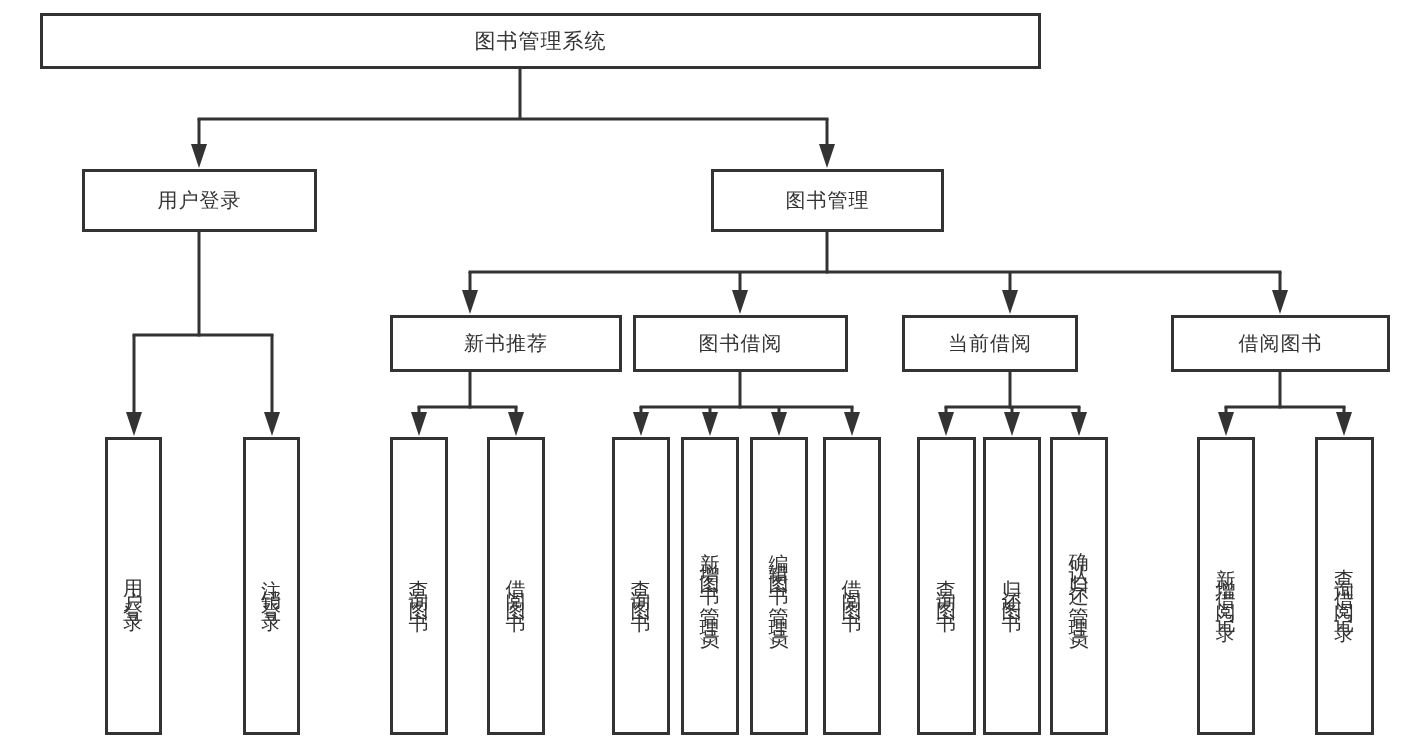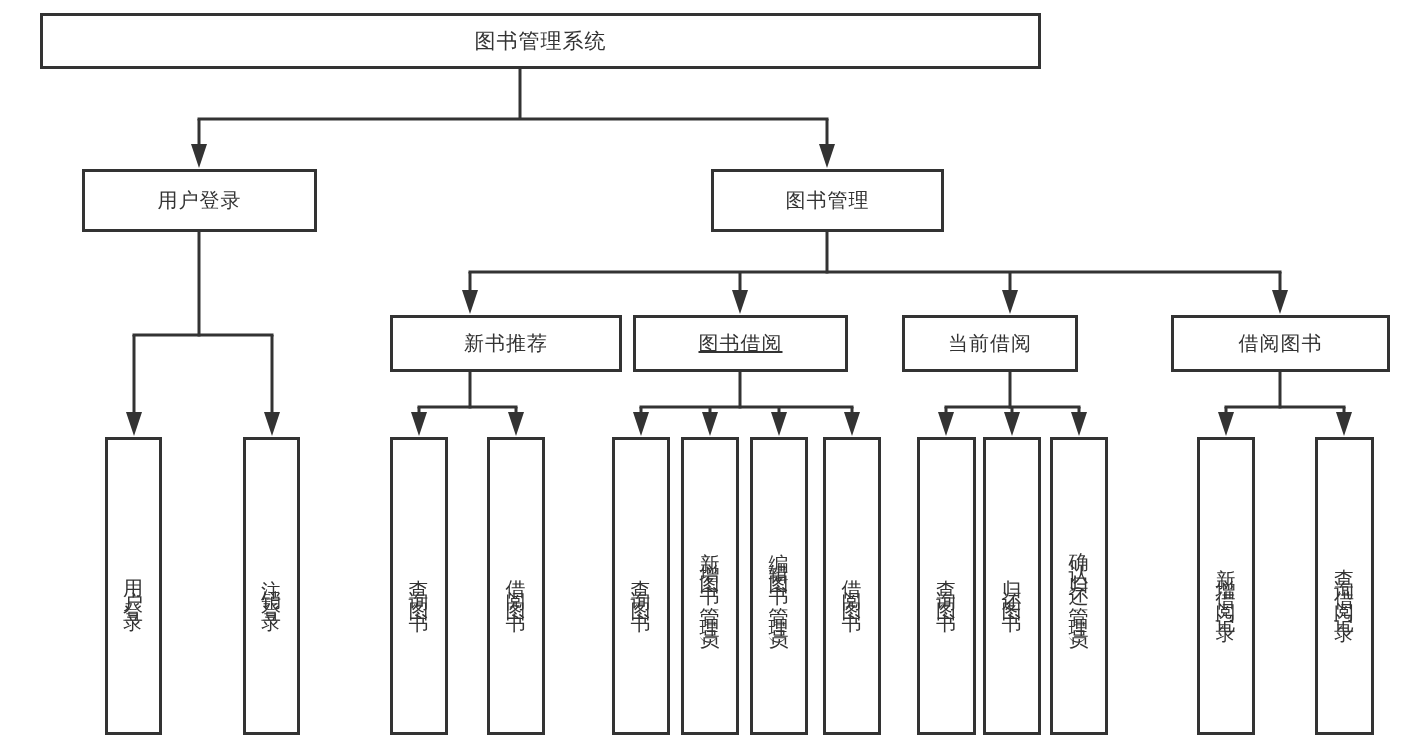--- a/index.html
+++ b/index.html
@@ -24,21 +24,21 @@
     color:var(--text);
     font-size:20px;
     letter-spacing:1px;
     white-space:nowrap;
   }
   .root{left:20px;top:13px;width:1001px;height:56px;font-size:21px;margin-left:20px;}
   .lvl2a{left:82px;top:169px;width:235px;height:63px;}
   .lvl2b{left:711px;top:169px;width:233px;height:63px;}
   .lvl3{top:315px;height:57px;}
   .l3a{left:376px;width:232px;margin-left:14px;}
-  .l3b{left:633px;width:215px;text-decoration:underline;}
+  .l3b{left:633px;width:215px;}
   .l3c{left:902px;width:176px;}
   .l3d{left:1171px;width:219px;}
   .leaf{
     position:absolute;top:437px;height:298px;
     box-sizing:border-box;
     border:3px solid var(--stroke);
     background:#ffffff;
     display:flex;align-items:center;justify-content:center;
   }
   .leaf .vtext{

